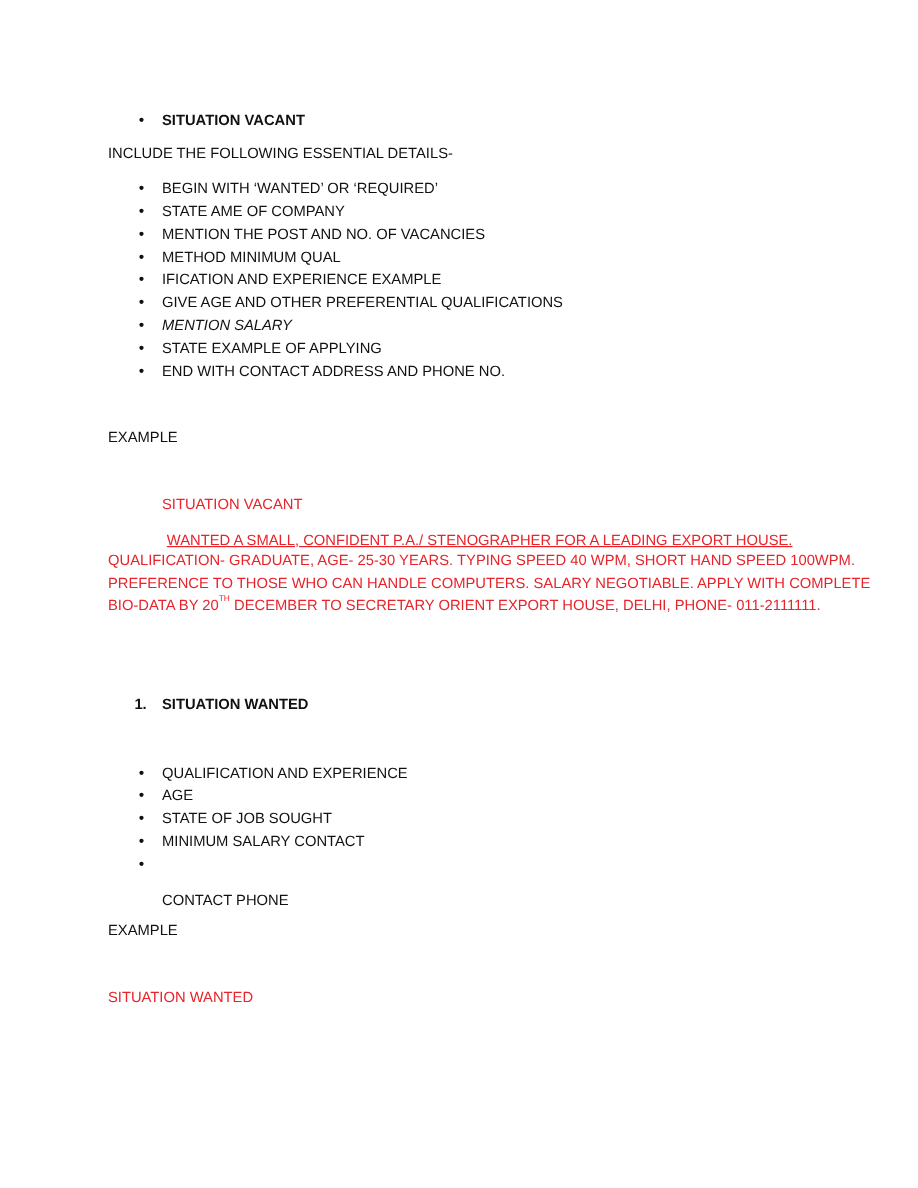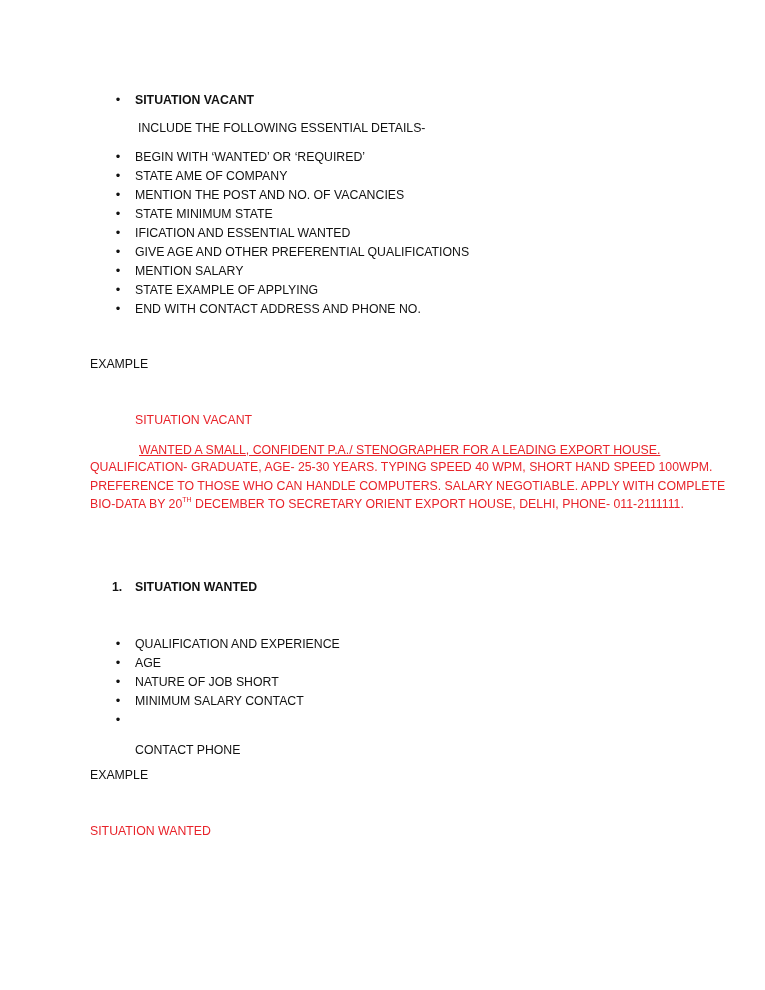--- a/index.html
+++ b/index.html
@@ -12,37 +12,37 @@
   .bullet::before { content: "\2022"; font-size: 13px; }
   .item { position: absolute; left: 135px; white-space: nowrap; }
   sup { font-size: 7px; vertical-align: top; position: relative; top: -1px; }
 </style>
 </head>
 <body>
 
 <span class="bullet" style="top:92px;"></span>
 <div class="abs bold" style="left:135px; top:93px;">SITUATION VACANT</div>
 
-<div class="abs" style="left:90px; top:121px;margin-left:48px;">INCLUDE THE FOLLOWING ESSENTIAL DETAILS-</div>
+<div class="abs" style="left:90px; top:121px;">INCLUDE THE FOLLOWING ESSENTIAL DETAILS-</div>
 
 <div>
   <span class="bullet" style="top:149px;"></span>
   <div class="item" style="top:150px;">BEGIN WITH ‘WANTED’ OR ‘REQUIRED’</div>
   <span class="bullet" style="top:168px;"></span>
   <div class="item" style="top:169px;">STATE AME OF COMPANY</div>
   <span class="bullet" style="top:187px;"></span>
   <div class="item" style="top:188px;">MENTION THE POST AND NO. OF VACANCIES</div>
   <span class="bullet" style="top:206px;"></span>
-  <div class="item" style="top:207px;">STATE MINIMUM STATE</div>
+  <div class="item" style="top:207px;">METHOD MINIMUM QUAL</div>
   <span class="bullet" style="top:225px;"></span>
-  <div class="item" style="top:226px;">IFICATION AND ESSENTIAL WANTED</div>
+  <div class="item" style="top:226px;">IFICATION AND EXPERIENCE EXAMPLE</div>
   <span class="bullet" style="top:244px;"></span>
   <div class="item" style="top:245px;">GIVE AGE AND OTHER PREFERENTIAL QUALIFICATIONS</div>
   <span class="bullet" style="top:263px;"></span>
-  <div class="item" style="top:264px;">MENTION SALARY</div>
+  <div class="item" style="top:264px;font-style:italic;">MENTION SALARY</div>
   <span class="bullet" style="top:282px;"></span>
   <div class="item" style="top:283px;">STATE EXAMPLE OF APPLYING</div>
   <span class="bullet" style="top:301px;"></span>
   <div class="item" style="top:302px;">END WITH CONTACT ADDRESS AND PHONE NO.</div>
 </div>
 
 <div class="abs" style="left:90px; top:357px;">EXAMPLE</div>
 
 <div class="abs red" style="left:135px; top:413px;">SITUATION VACANT</div>
 <div class="abs red" style="left:139px; top:443px;text-decoration:underline;">WANTED A SMALL, CONFIDENT P.A./ STENOGRAPHER FOR A LEADING EXPORT HOUSE.</div>
@@ -52,21 +52,21 @@
 
 <div class="abs bold" style="left:112px; top:580px;">1.</div>
 <div class="abs bold" style="left:135px; top:580px;">SITUATION WANTED</div>
 
 <div>
   <span class="bullet" style="top:636px;"></span>
   <div class="item" style="top:637px;">QUALIFICATION AND EXPERIENCE</div>
   <span class="bullet" style="top:655px;"></span>
   <div class="item" style="top:656px;text-align:center;">AGE</div>
   <span class="bullet" style="top:674px;"></span>
-  <div class="item" style="top:675px;">NATURE OF JOB SHORT</div>
+  <div class="item" style="top:675px;">STATE OF JOB SOUGHT</div>
   <span class="bullet" style="top:693px;"></span>
   <div class="item" style="top:694px;">MINIMUM SALARY CONTACT</div>
   <span class="bullet" style="top:712px;"></span>
   <div class="item" style="top:727px;margin-top:16px;">CONTACT PHONE</div>
 </div>
 
 <div class="abs" style="left:90px; top:768px;">EXAMPLE</div>
 <div class="abs red" style="left:90px; top:824px;">SITUATION WANTED</div>
 
 </body></html>

